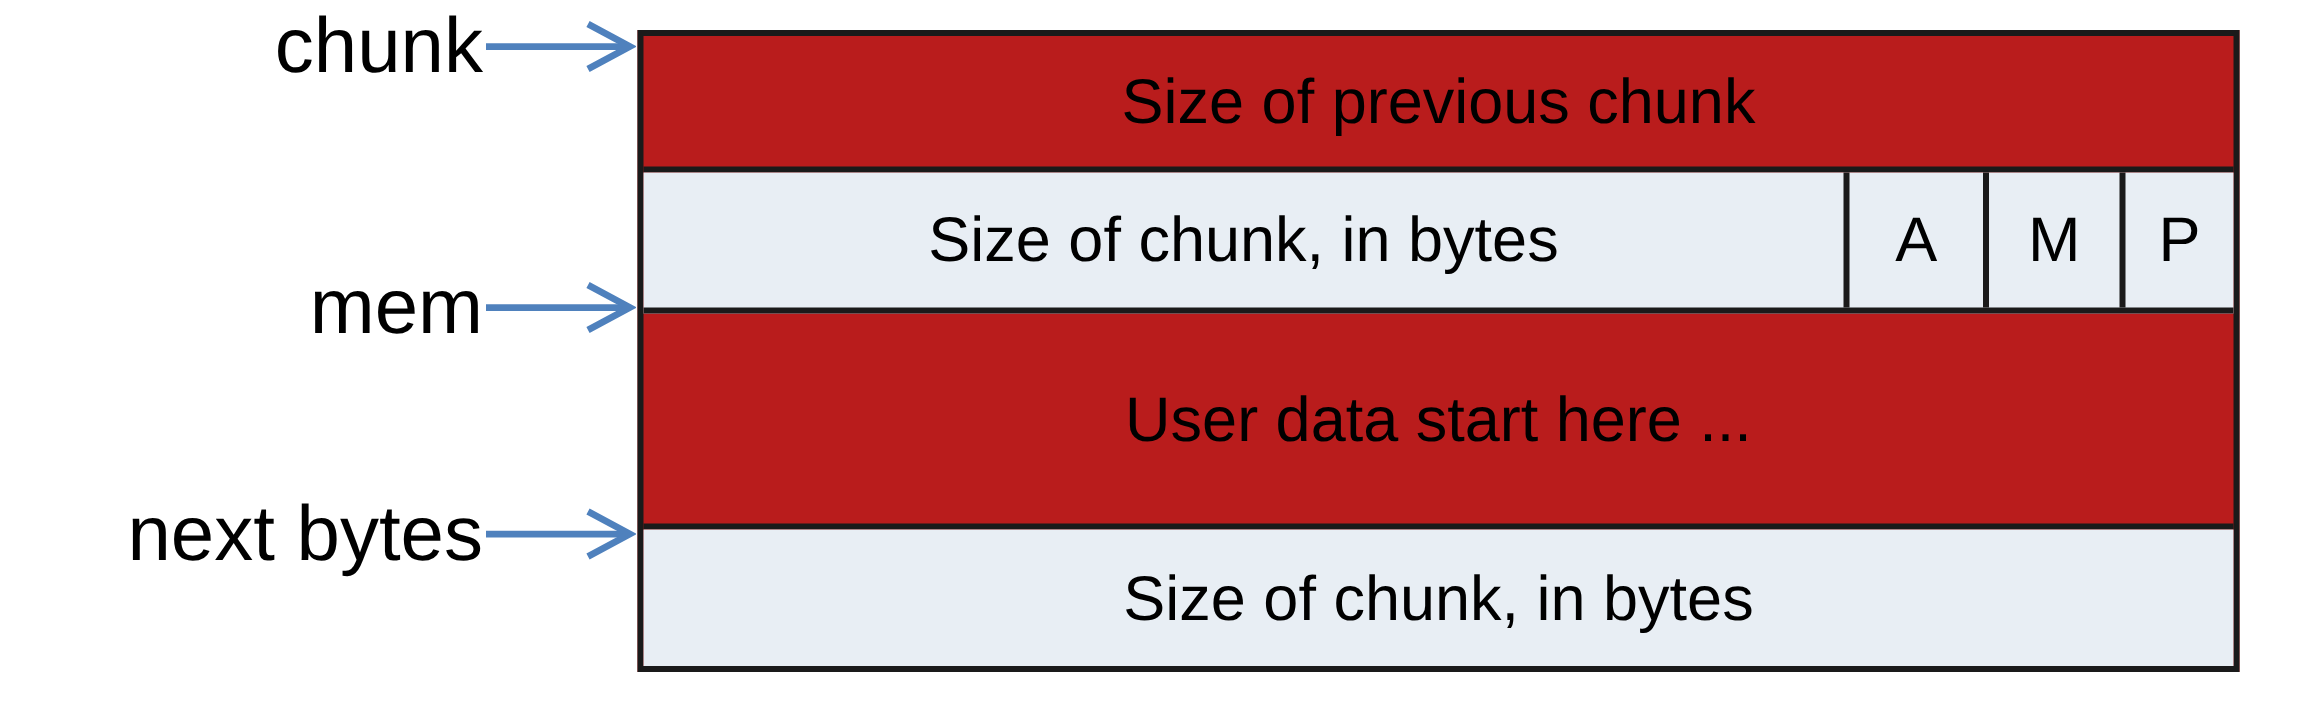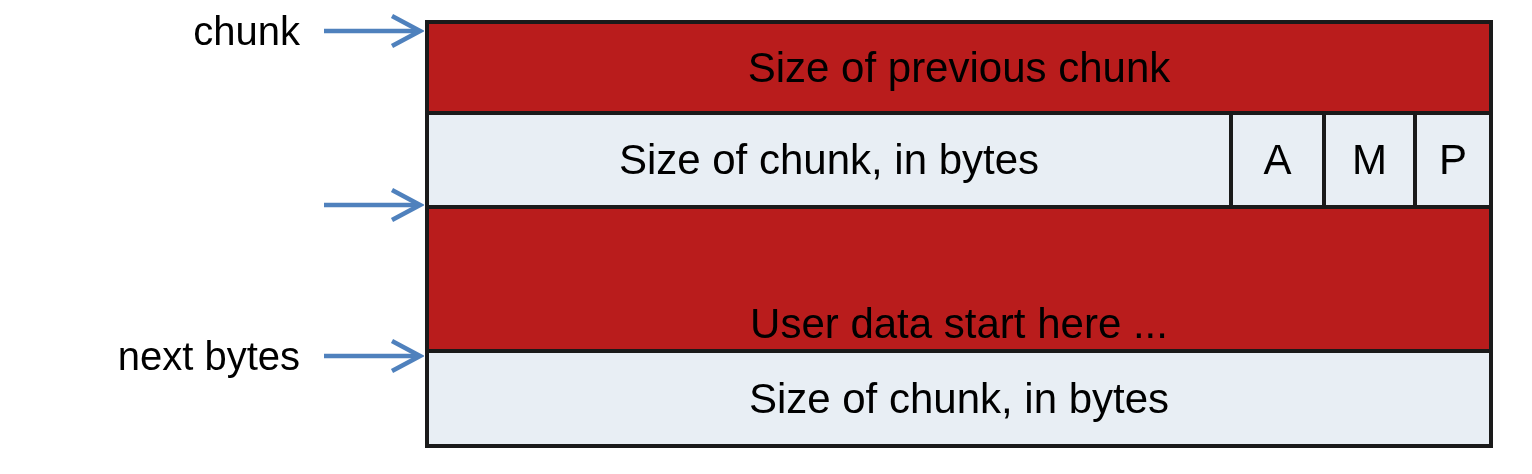--- a/index.html
+++ b/index.html
@@ -16,24 +16,23 @@
   
   .pointer {
     position: absolute;
     left: 0;
     width: 424px;
     display: flex;
     align-items: center;
     justify-content: flex-end;
   }
   .pointer-label {
-    font-size: 40px;
+    font-size: 52px;
     line-height: 48px;
     white-space: nowrap;
-    margin-right: 22px;
   }
   .arrow-svg { display: block; flex: 0 0 auto; }
 
   
   .chunk-box {
     position: absolute;
     left: 425px;
     top: 20px;
     width: 1068px;
     height: 428px;
@@ -48,21 +47,21 @@
     display: flex;
     align-items: center;
     justify-content: center;
     font-size: 42px;
     line-height: 50px;
   }
   .row-border { border-bottom: 4px solid #1a1a1a; }
   .shaded { background: #e8eef4; text-align: right; }
   .row-prev   { height: 91px; }
   .row-size   { height: 94px; padding: 0; }
-  .row-user   { height: 144px; align-items: flex-end; padding-top: 2px; }
+  .row-user   { height: 144px; align-items: center; padding-top: 2px; }
   .row-next   { flex: 1 1 auto; }
 
   
   .row-size { display: flex; }
   .size-label-cell {
     flex: 1 1 auto;
     display: flex;
     align-items: center;
     justify-content: center;
     height: 100%;
@@ -89,20 +88,21 @@
 
   <div class="pointer" style="top: 7px; height: 48px;">
     <span class="pointer-label txt">chunk</span>
     <svg class="arrow-svg" width="102" height="40" viewBox="0 0 102 40">
       <line x1="2" y1="20" x2="97" y2="20" stroke="#4f81bd" stroke-width="4.5" fill="none"></line>
       <polyline points="70,5 98,20 70,35" stroke="#4f81bd" stroke-width="4.5" fill="none"></polyline>
     </svg>
   </div>
 
   <div class="pointer" style="top: 181px; height: 48px;">
+    <span class="pointer-label txt">mem</span>
     <svg class="arrow-svg" width="102" height="40" viewBox="0 0 102 40">
       <line x1="2" y1="20" x2="97" y2="20" stroke="#4f81bd" stroke-width="4.5" fill="none"></line>
       <polyline points="70,5 98,20 70,35" stroke="#4f81bd" stroke-width="4.5" fill="none"></polyline>
     </svg>
   </div>
 
   <div class="pointer" style="top: 332px; height: 48px;">
     <span class="pointer-label txt">next bytes</span>
     <svg class="arrow-svg" width="102" height="40" viewBox="0 0 102 40">
       <line x1="2" y1="20" x2="97" y2="20" stroke="#4f81bd" stroke-width="4.5" fill="none"></line>

